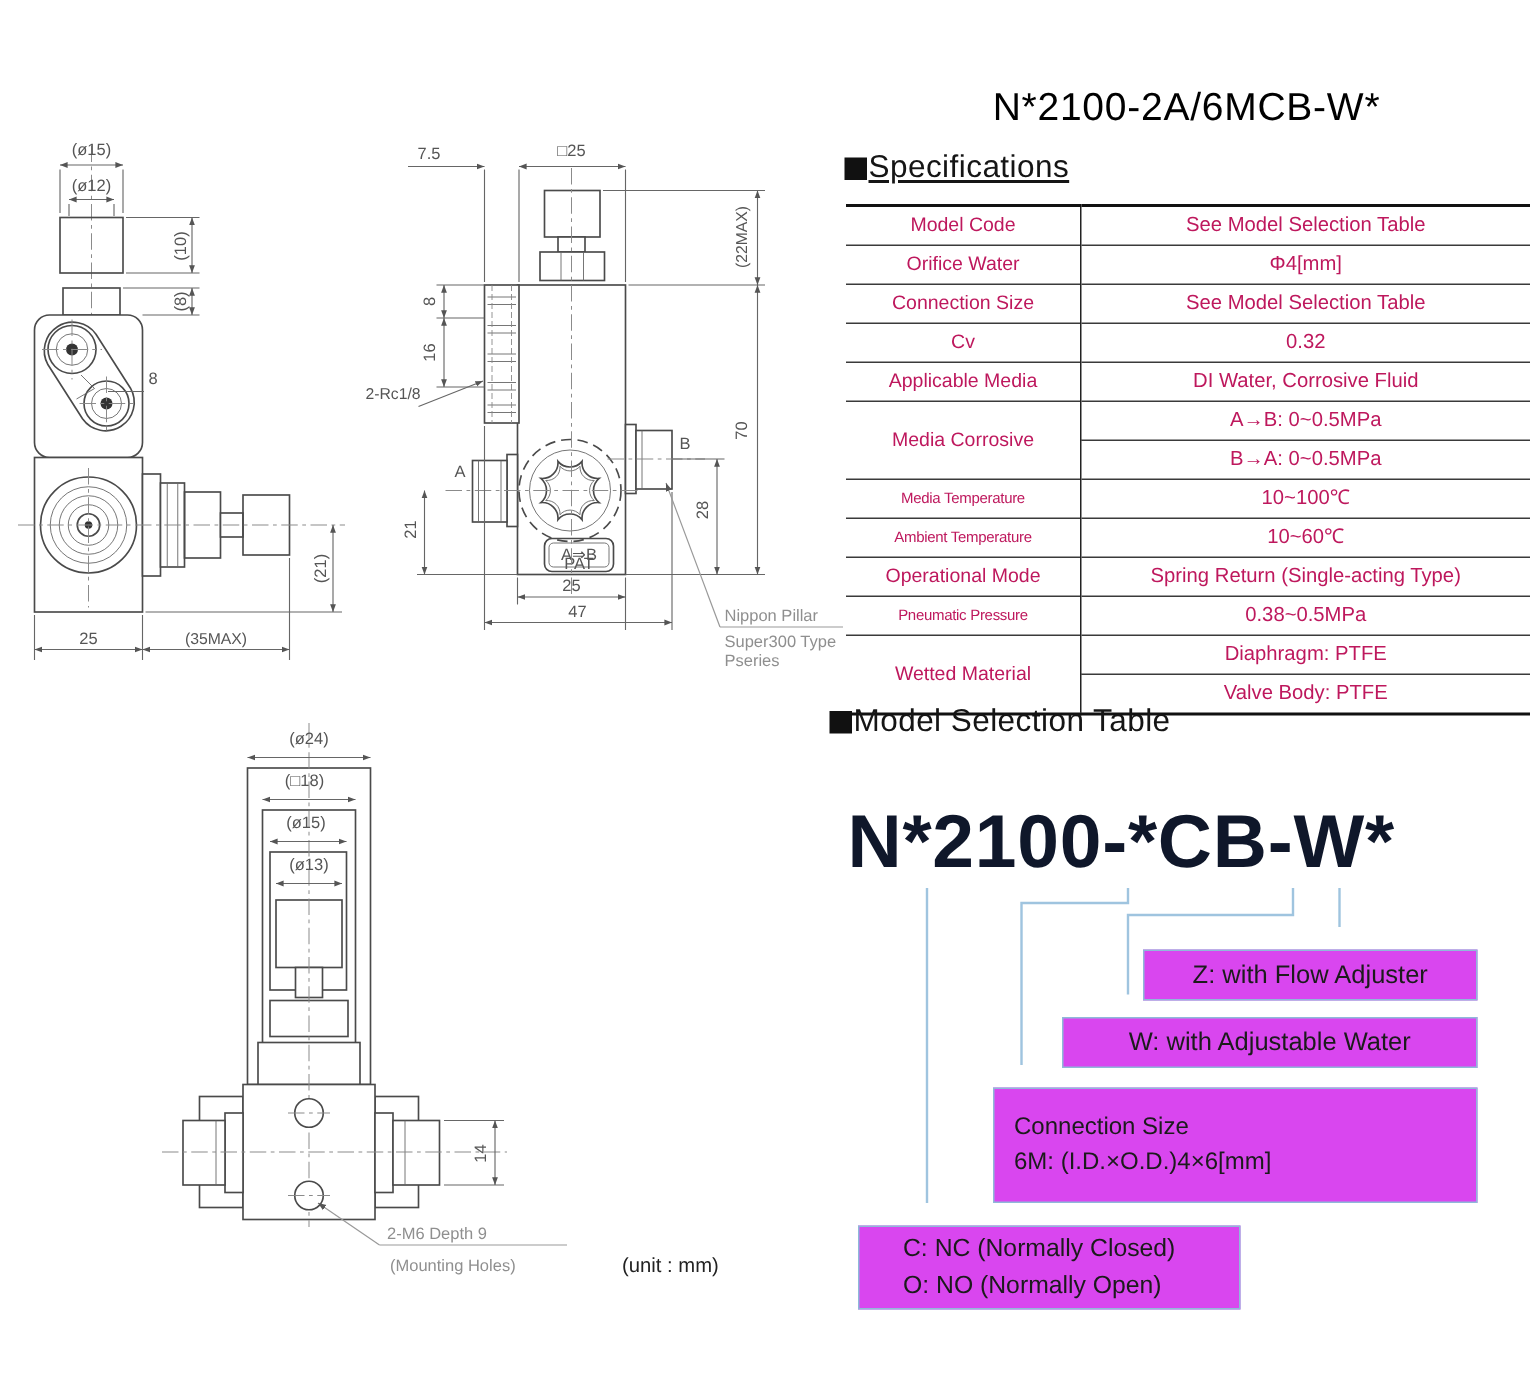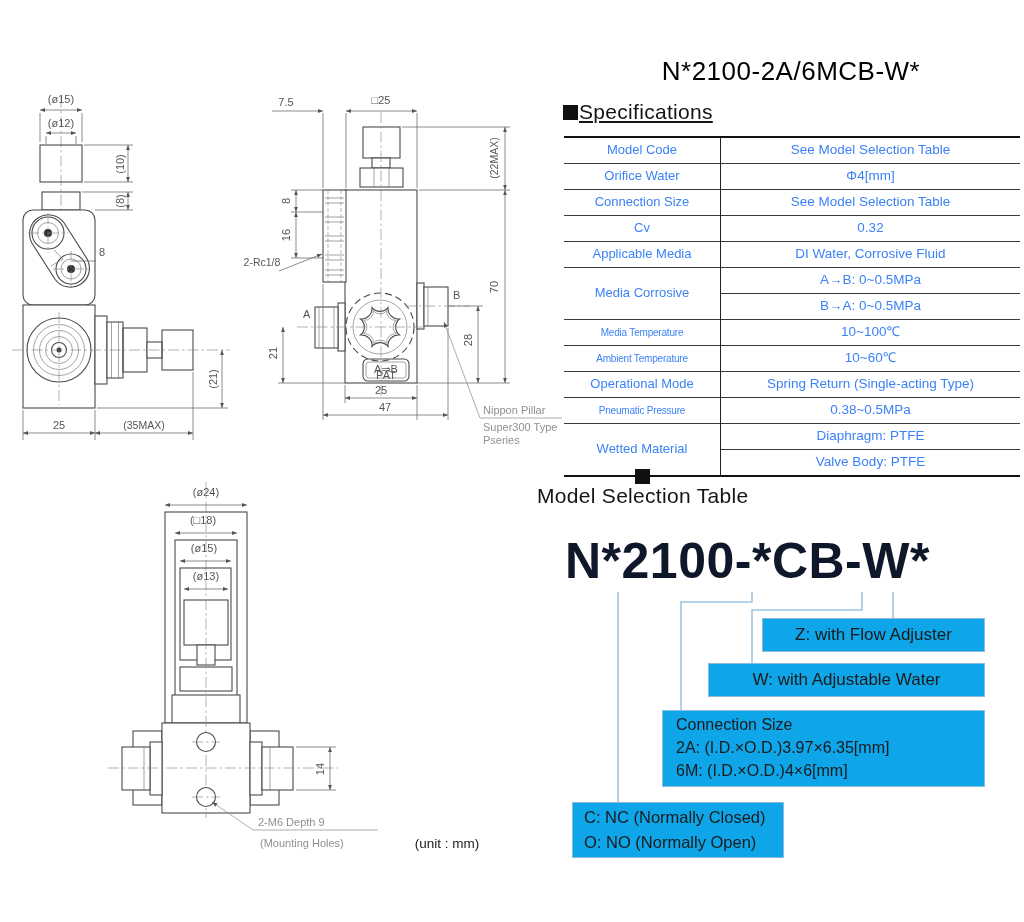--- a/index.html
+++ b/index.html
@@ -6,39 +6,39 @@
   body{width:1024px;height:922px;background:#fff;position:relative;overflow:hidden;
        font-family:"Liberation Sans",sans-serif;color:#111;}
   .abs{position:absolute;}
 
   
   .doc-title{left:560px;top:56px;width:462px;text-align:center;
              font-size:26px;font-weight:normal;letter-spacing:.5px;color:#000;}
   .sec-head{font-size:21px;color:#151515;letter-spacing:.3px;display:flex;align-items:center;}
   .sec-head .sq{width:15px;height:15px;background:#111;display:inline-block;margin-right:1px;}
   .spec-head{left:563px;top:100px;text-decoration:underline;}
-  .model-head{left:537px;top:469px;flex-direction:column;}
+  .model-head{left:553px;top:469px;}
 
   table.spec{left:564px;top:136px;width:456px;border-collapse:collapse;position:absolute;
              border-bottom:2px solid #111;table-layout:fixed;}
-  table.spec td{border-top:1px solid #3a3a3a;font-size:13.5px;color:#3b82f6;
+  table.spec td{border-top:1px solid #3a3a3a;font-size:13.5px;color:#be185d;
                 text-align:center;height:25px;padding:0 3px;line-height:1.1;}
   table.spec tr.first td{border-top:2px solid #111;}
   table.spec td.lab{border-right:1.4px solid #222;width:150px;font-size:13px;}
   table.spec td.cond{font-size:10px;letter-spacing:-.2px;}
 
   .model-code{left:565px;top:532px;font-size:50px;font-weight:bold;color:#0f172a;letter-spacing:.5px;}
 
-  .cbox{position:absolute;background:#0ea5e9;border:1.5px solid #8fb9d9;color:#1b1b1b;
-        box-sizing:border-box;display:flex;align-items:center;justify-content:center;font-size:17px;}
+  .cbox{position:absolute;background:#d946ef;border:1.5px solid #8fb9d9;color:#1b1b1b;
+        box-sizing:border-box;display:flex;align-items:center;justify-content:center;font-size:17px;margin-top:15px;}
   .cbox.multi{flex-direction:column;align-items:flex-start;justify-content:center;}
   .cbox-z{left:762px;top:618px;width:223px;height:34px;}
   .cbox-w{left:708px;top:663px;width:277px;height:34px;}
   .cbox-conn{left:662px;top:710px;width:323px;height:77px;padding-left:13px;font-size:16px;line-height:1.42;}
-  .cbox-co{left:572px;top:802px;width:212px;height:56px;padding-left:11px;font-size:16.5px;line-height:1.5;}
+  .cbox-co{left:572px;top:802px;width:255px;height:56px;padding-left:29px;font-size:16.5px;line-height:1.5;}
 
   
   .geo{stroke:#4a4a4a;stroke-width:1.1;fill:none;}
   .geow{stroke:#4a4a4a;stroke-width:1.1;fill:#fff;}
   .thin{stroke:#666;stroke-width:.6;fill:none;}
   .dim{stroke:#666;stroke-width:.75;fill:none;}
   .cl{stroke:#888;stroke-width:.65;fill:none;stroke-dasharray:11 3 2.5 3;}
   .hid{stroke:#888;stroke-width:.6;fill:none;stroke-dasharray:4 2;}
   .dt{font-family:"Liberation Sans",sans-serif;font-size:11px;fill:#555;}
   .dts{font-size:10.5px;}
@@ -346,19 +346,18 @@
 </svg>
 
 <div class="cbox cbox-z">
   <span>Z: with Flow Adjuster</span>
 </div>
 <div class="cbox cbox-w">
   <span>W: with Adjustable Water</span>
 </div>
 <div class="cbox multi cbox-conn">
   <span>Connection Size</span>
-  <span>2A: (I.D.×O.D.)3.97×6.35[mm]</span>
   <span>6M: (I.D.×O.D.)4×6[mm]</span>
 </div>
 <div class="cbox multi cbox-co">
   <span>C: NC (Normally Closed)</span>
   <span>O: NO (Normally Open)</span>
 </div>
 
 </body></html>

